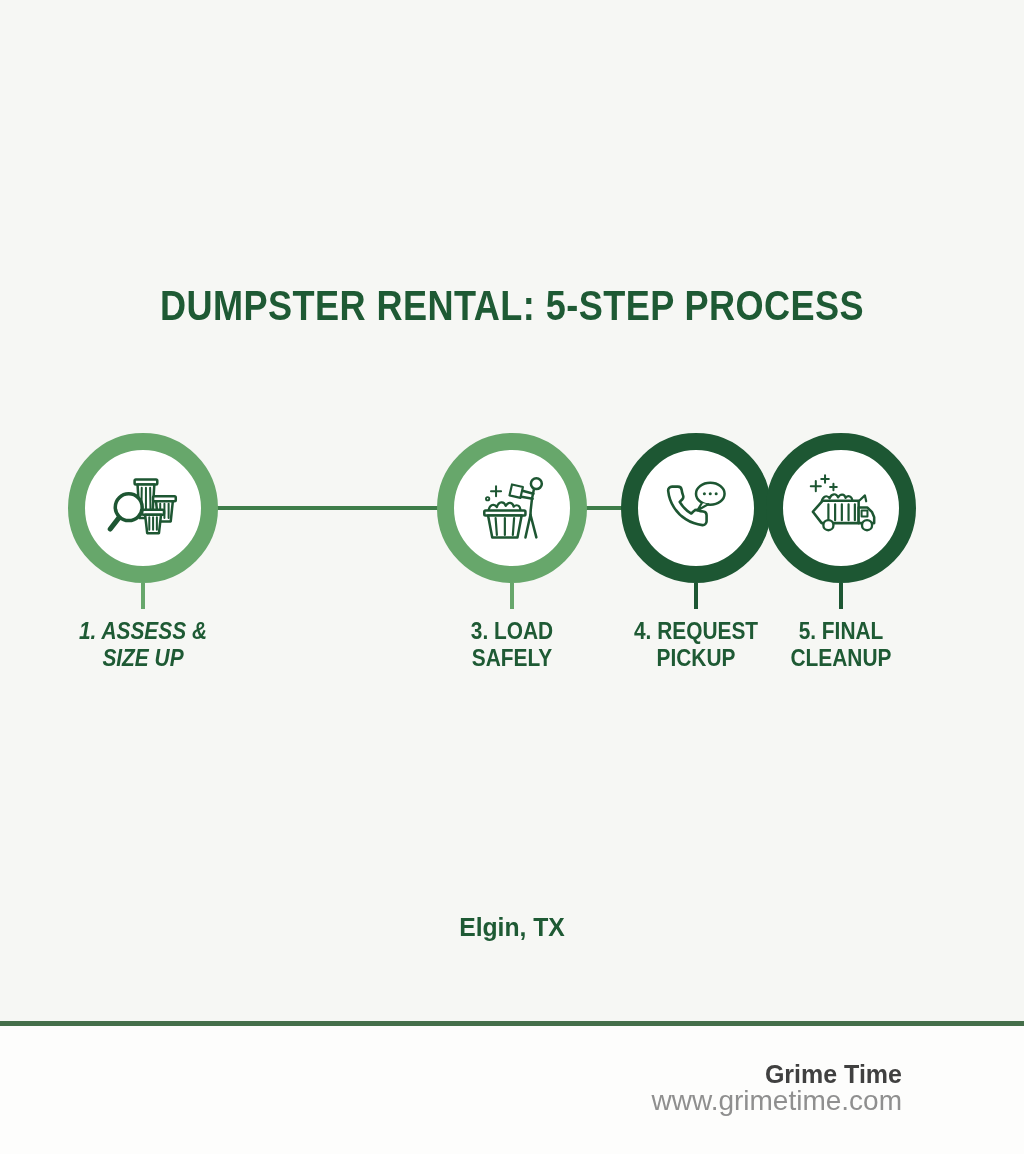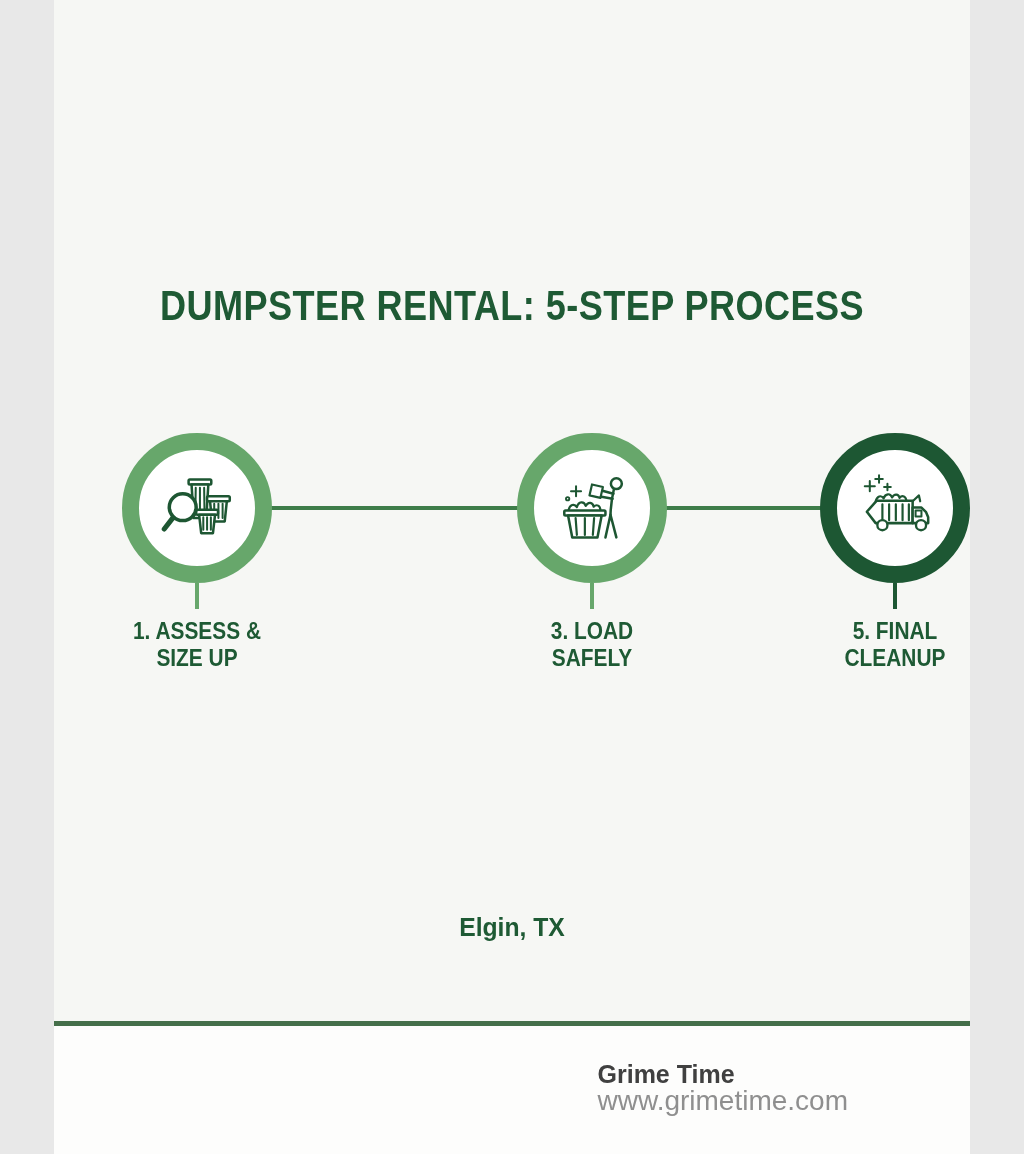--- a/index.html
+++ b/index.html
@@ -1,33 +1,33 @@
 <!DOCTYPE html>
 <html style="--background: #f6f7f4; --footer-background: #fdfdfc; --ring-medium-green: #67a76b; --ring-dark-green: #1d5733; --icon-stroke: #1d5632; --heading-green: #1e5a34; --label-green: #1e5a34; --connector-green: #3e7d49; --divider-green: #456f4a; --brand-text: #404040; --website-text: #8f8f8f;"><head>
 <meta charset="utf-8">
 <style>
   html,body{margin:0;padding:0;background:#e8e8e8;}
   .canvas{
-    position:relative;width:916px;height:1154px;margin:0 auto;
+    position:relative;width:1024px;height:1154px;margin:0 auto;
     background:var(--background,#f6f7f4);
     font-family:"Liberation Sans",sans-serif;overflow:hidden;
   }
   .title{
     position:absolute;top:281px;left:0;width:100%;margin:0;
     text-align:center;font-size:43px;font-weight:bold;
     color:var(--heading-green,#1e5a34);
     transform:scaleX(0.84);transform-origin:50% 50%;
     white-space:nowrap;letter-spacing:0.5px;
   }
   .connector{
     position:absolute;top:506px;left:143px;width:738px;height:4px;
     background:var(--connector-green,#3e7d49);
   }
   .step{position:absolute;top:433px;width:180px;text-align:center;}
-  .step-1{left:53px;} .step-2{left:237px;} .step-3{left:448px;}
+  .step-1{left:53px;font-style:italic;} .step-2{left:237px;} .step-3{left:422px;}
   .step-4{left:606px;} .step-5{left:751px;}
   .circle{
     position:relative;margin:0 auto;width:116px;height:116px;
     border-radius:50%;background:#ffffff;border:17px solid #1d5733;
     display:flex;align-items:center;justify-content:center;box-sizing:content-box;
   }
   .ring-medium{border-color:var(--ring-medium-green,#67a76b);}
   .ring-dark{border-color:var(--ring-dark-green,#1d5733);}
   .tick{margin:0 auto;width:4px;height:26px;}
   .tick-medium{background:var(--ring-medium-green,#67a76b);}
@@ -44,21 +44,21 @@
     transform:scaleX(0.95);
   }
   .divider{
     position:absolute;top:1021px;left:0;width:100%;height:5px;
     background:var(--divider-green,#456f4a);
   }
   .footer-band{
     position:absolute;top:1026px;left:0;width:100%;height:128px;
     background:var(--footer-background,#fdfdfc);
   }
-  .brand-block{position:absolute;top:1060px;right:122px;}
+  .brand-block{position:absolute;top:1060px;right:122px;text-align:right;}
   .brand-name{
     font-size:25px;font-weight:bold;line-height:29px;
     color:var(--brand-text,#404040);
   }
   .brand-website{
     font-size:28px;line-height:23px;
     color:var(--website-text,#8f8f8f);
   }
 </style>
 </head>
@@ -116,20 +116,37 @@
         <path d="M30.5 62 L32 82 M41.5 62 V82 M52.5 62 L51 82" stroke-width="2.6"></path>
       </svg>
     </div>
     <div class="tick tick-medium"></div>
     <div class="step-label">
       <div>3. LOAD</div>
       <div>SAFELY</div>
     </div>
   </div>
 
+  <div class="step step-4">
+    <div class="circle ring-dark">
+      <svg class="icon" width="84" height="84" viewBox="0 0 100 100" fill="none" stroke="currentColor" stroke-width="3" stroke-linecap="round" stroke-linejoin="round">
+        <path transform="translate(12,20) scale(2.3)" stroke-width="1.35" d="M22 16.92v3a2 2 0 0 1-2.18 2 19.79 19.79 0 0 1-8.63-3.07 19.5 19.5 0 0 1-6-6 19.79 19.79 0 0 1-3.07-8.67A2 2 0 0 1 4.11 2h3a2 2 0 0 1 2 1.72 12.84 12.84 0 0 0 .7 2.81 2 2 0 0 1-.45 2.11L8.09 9.91a16 16 0 0 0 6 6l1.27-1.27a2 2 0 0 1 2.11-.45 12.84 12.84 0 0 0 2.81.7A2 2 0 0 1 22 16.92z"></path>
+        <ellipse cx="67" cy="33" rx="17" ry="13" fill="#fff"></ellipse>
+        <path d="M57 44 L51.5 53 L64.5 45.5" fill="#fff" stroke-width="2.6"></path>
+        <circle cx="60" cy="33" r="1.8" fill="currentColor" stroke="none"></circle>
+        <circle cx="67" cy="33" r="1.8" fill="currentColor" stroke="none"></circle>
+        <circle cx="74" cy="33" r="1.8" fill="currentColor" stroke="none"></circle>
+      </svg>
+    </div>
+    <div class="tick tick-dark"></div>
+    <div class="step-label">
+      <div>4. REQUEST</div>
+      <div>PICKUP</div>
+    </div>
+  </div>
 
   <div class="step step-5">
     <div class="circle ring-dark">
       <svg class="icon" width="84" height="84" viewBox="0 0 100 100" fill="none" stroke="currentColor" stroke-width="3" stroke-linecap="round" stroke-linejoin="round">
         <path d="M20 18 v12 M14 24 h12" stroke-width="2.4"></path>
         <path d="M31 11 v9 M26.5 15.5 h9" stroke-width="2.4"></path>
         <path d="M41 21 v8 M37 25 h8" stroke-width="2.4"></path>
         <path d="M27 42 c1.5 -6 6.5 -8 9.5 -3.5 c2 -6 8 -6.5 10 -1 c2.5 -5 8 -4.5 9 0.5 c3 -4 8 -2 8 4" fill="#fff" stroke-width="2.6"></path>
         <path d="M71 42 L78.5 35 L80 42" stroke-width="2.6"></path>
         <path d="M28 41.5 H71 V68 H27 L16.5 54.5 Z" fill="#fff"></path>

